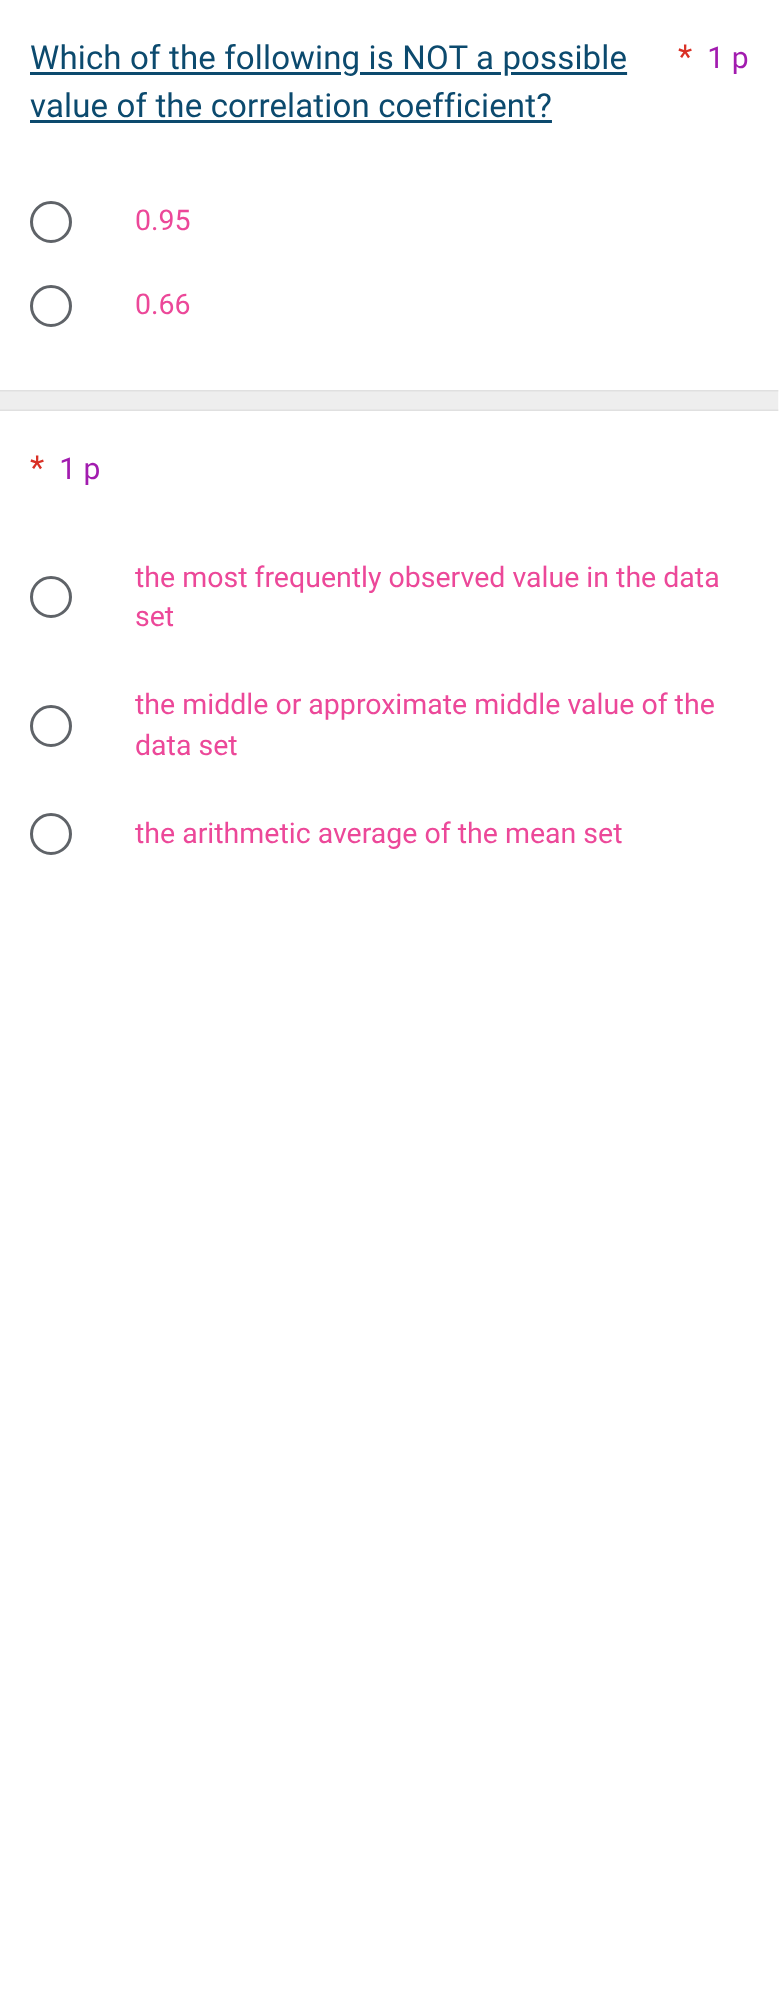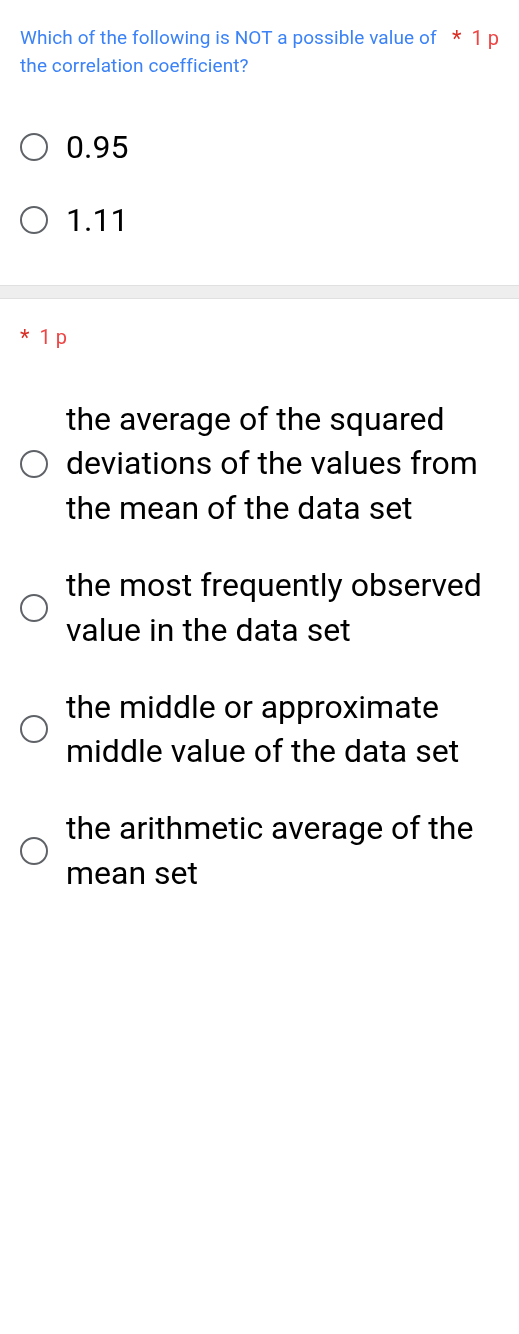--- a/index.html
+++ b/index.html
@@ -20,34 +20,35 @@
     background: #eeeeee;
     border-top: 1px solid #e0e0e0;
     border-bottom: 1px solid #e0e0e0;
   }
   .q-header {
     display: flex;
     align-items: flex-start;
     gap: 10px;
   }
   .q-title {
-    font-size: 19px;
+    font-size: 22px;
     line-height: 1.45;
-    color: #3b82f6;
+    color: #0c4a6e;
     flex: 1;
     letter-spacing: 0.1px;
+    text-decoration: underline;
   }
   .req {
     color: #d93025;
     font-size: 22px;
     line-height: 1;
     padding-top: 4px;
   }
   .points {
-    color: #ef4444;
+    color: #a21caf;
     font-size: 20px;
     padding-top: 2px;
     white-space: nowrap;
     overflow: hidden;
   }
   .options {
     margin-top: 32px;
   }
   .option {
     display: flex;
@@ -62,58 +63,55 @@
   }
   .radio {
     flex: 0 0 auto;
     width: 28px;
     height: 28px;
     border: 2.4px solid #5f6368;
     border-radius: 50%;
     background: #fff;
   }
   .opt-label {
-    font-size: 32px;
+    font-size: 19px;
     line-height: 1.4;
-    color: #000000;
+    color: #ec4899;
+    margin-left: 24px;
   }
 </style>
 </head>
 <body>
 
 <div class="card">
   <div class="q-header">
     <div class="q-title">Which of the following is NOT a possible value of the correlation coefficient?</div>
     <div class="req">*</div>
     <div class="points">1 p</div>
   </div>
   <div class="options">
     <label class="option">
       <span class="radio"></span>
       <span class="opt-label">0.95</span>
     </label>
     <label class="option">
       <span class="radio"></span>
-      <span class="opt-label">1.11</span>
+      <span class="opt-label">0.66</span>
     </label>
   </div>
 </div>
 
 <div class="divider"></div>
 
 <div class="card">
   <div class="q-header">
     <div class="req">*</div>
     <div class="points">1 p</div>
   </div>
   <div class="options">
-    <label class="option tall">
-      <span class="radio"></span>
-      <span class="opt-label">the average of the squared deviations of the values from the mean of the data set</span>
-    </label>
     <label class="option tall">
       <span class="radio"></span>
       <span class="opt-label">the most frequently observed value in the data set</span>
     </label>
     <label class="option tall">
       <span class="radio"></span>
       <span class="opt-label">the middle or approximate middle value of the data set</span>
     </label>
     <label class="option tall">
       <span class="radio"></span>

